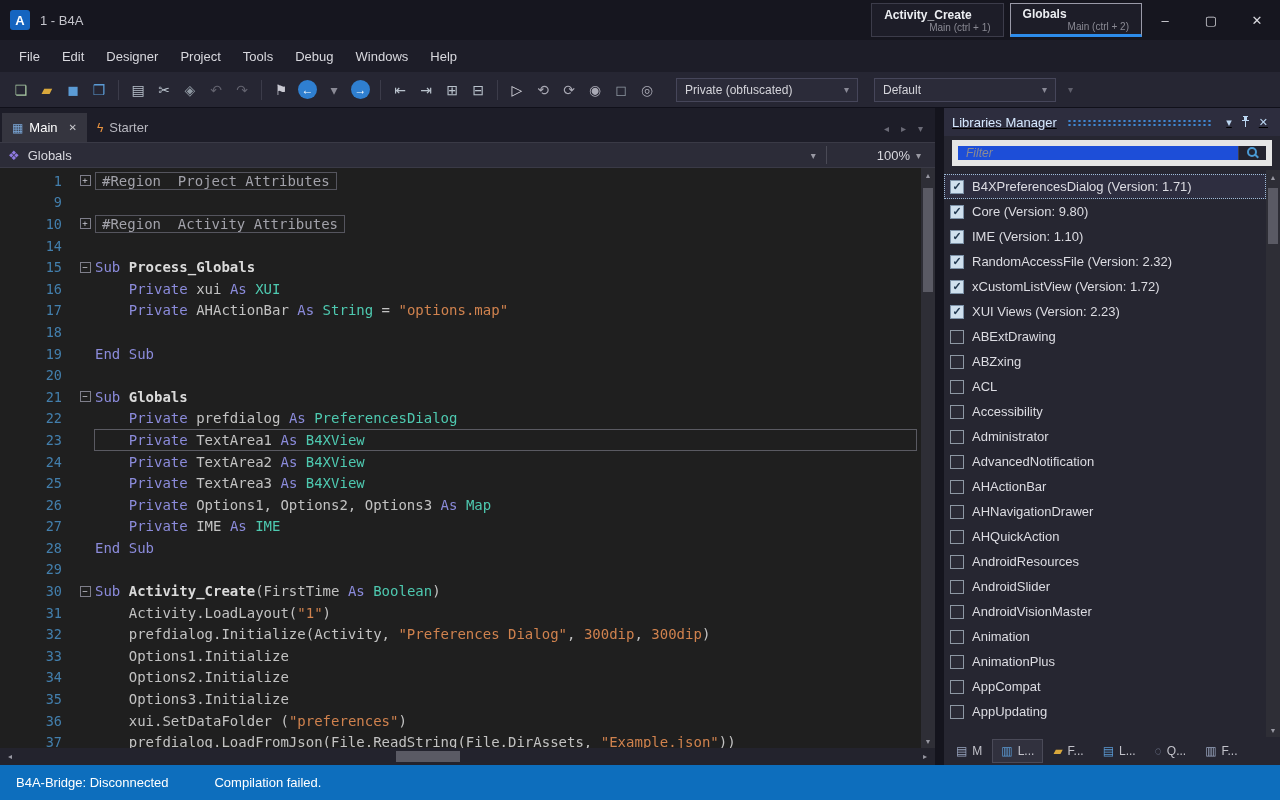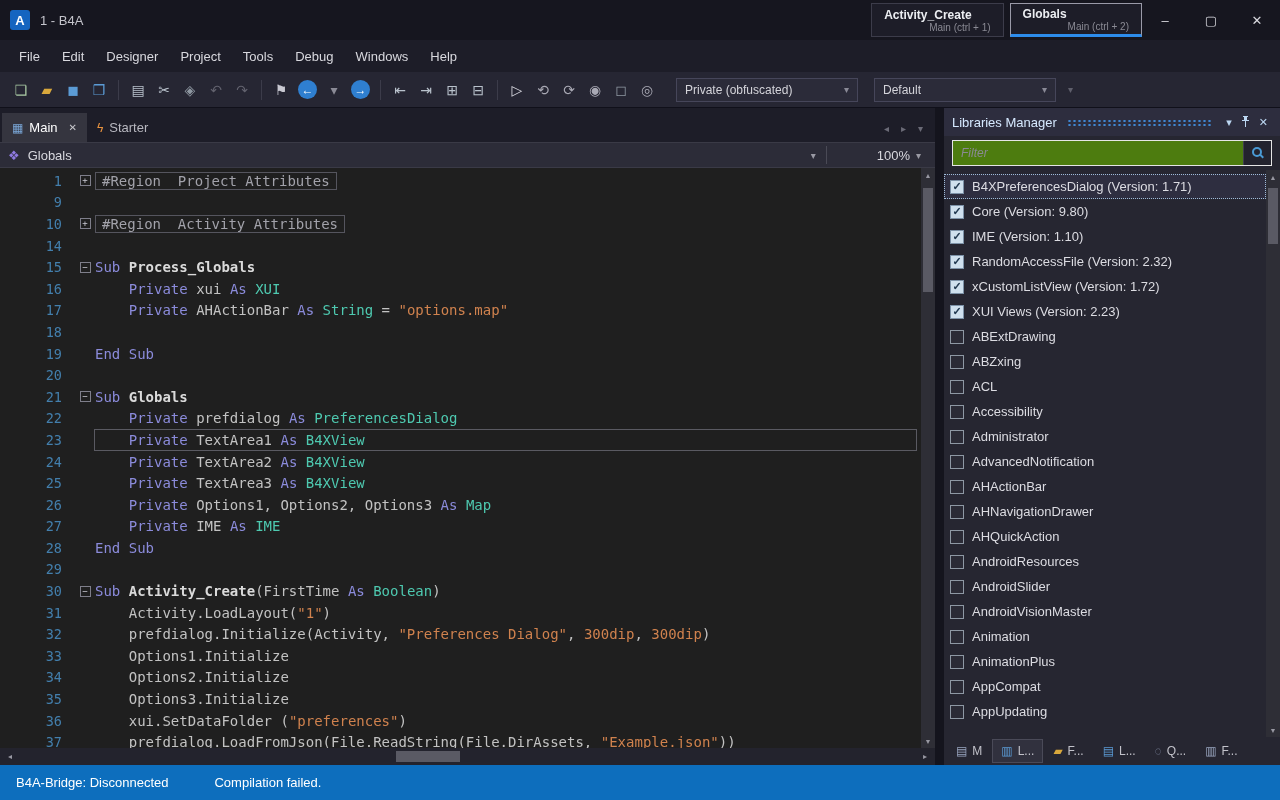--- a/index.html
+++ b/index.html
@@ -88,26 +88,26 @@
   .vs-thumb { width:10px; background:#5a5a64; }
   .vs-thumb-editor { height:104px; margin-top:6px; }
   .vs-thumb-lib { height:56px; margin-top:4px; }
   .vs-spacer { flex:1; }
   .hscroll { height:17px; background:#23232d; display:flex; align-items:center; padding:0 2px; flex-shrink:0; }
   .hs-arrow { width:16px; text-align:center; color:#9898a2; font-size:8px; }
   .hs-track { flex:1; height:100%; position:relative; }
   .hs-thumb { position:absolute; left:42%; width:64px; top:3px; bottom:3px; background:#5a5a64; }
 
   
-  .panel-header { height:28px; display:flex; align-items:center; padding:0 8px; background:#2d2d3e; flex-shrink:0; }
+  .panel-header { height:28px; display:flex; align-items:center; padding:0 8px; background:#2d2d3e; flex-shrink:0;text-decoration:underline; }
   .ph-title { color:#d6e9ff; font-size:13px; white-space:nowrap; }
   .ph-grip { flex:1; height:9px; margin:0 10px; background-image:radial-gradient(circle, #3f86d2 1px, transparent 1.3px); background-size:5px 4px; background-position:0 1px; }
   .ph-icon { color:#bcd7f2; font-size:11px; padding:0 4px; display:flex; align-items:center; }
   .filter-row { height:34px; display:flex; align-items:center; padding:4px 8px; flex-shrink:0; }
-  .filter-box { flex:1; height:26px; background:#4d7c0f; border:1px solid #e5e5e5; display:flex; align-items:center; }
+  .filter-box { flex:1; height:26px; background:#1d4ed8; border:6px solid #e5e5e5; display:flex; align-items:center; }
   .filter-input { flex:1; min-width:0; background:transparent; border:none; outline:none; color:#c8c8d0; font-style:italic; font-size:12px; padding:0 8px; font-family:"Liberation Sans", sans-serif; }
   .filter-input::placeholder { color:#8a8a94; font-style:italic; }
   .filter-btn { width:28px; height:100%; border-left:1px solid #3f3f4c; display:flex; align-items:center; justify-content:center; background:#23232e; }
   .lib-list { flex:1; display:flex; overflow:hidden; }
   .lib-items { flex:1; padding-top:4px; overflow:hidden; }
   .lib-row { height:25px; display:flex; align-items:center; padding:0 6px; gap:8px; }
   .lib-row.selected { outline:1px dotted #9fbcd8; outline-offset:-1px; background:#2e2e40; }
   .cb { width:14px; height:14px; flex-shrink:0; border:1px solid #8e98a4; background:#2b2b36; display:flex; align-items:center; justify-content:center; font-size:11px; font-weight:bold; color:#233a52; }
   .cb.checked { background:#cfe0ee; border-color:#7d92a8; }
   .lib-label { color:#dcdce2; font-size:13px; white-space:nowrap; }

